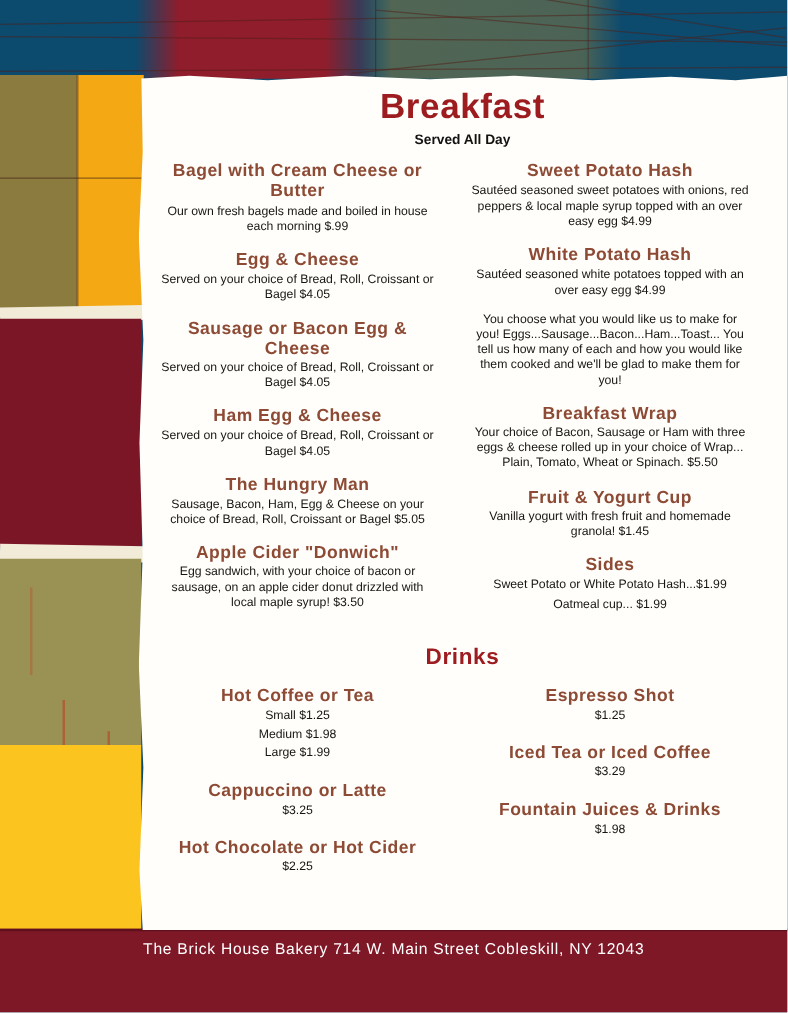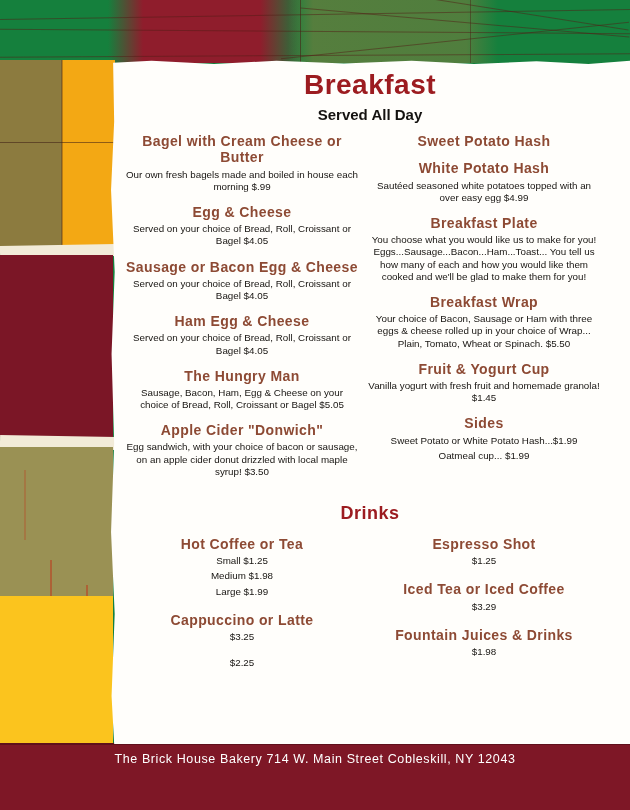--- a/index.html
+++ b/index.html
@@ -1,19 +1,19 @@
 <!DOCTYPE html>
 <html><head>
 <meta charset="utf-8">
 <style>
   html,body{margin:0;padding:0;}
   .page{
     position:relative;
     width:630px;height:810px;
-    background:#15803d;
+    background:#0c4a6e;
     overflow:hidden;
     font-family:"Liberation Sans", sans-serif;
   }
   
   .bg{position:absolute;}
   .blob-maroon-top{
     left:108px;top:0;width:195px;height:63px;
     background:linear-gradient(90deg, rgba(143,29,44,0) 0%, #8f1d2c 18%, #8f1d2c 78%, rgba(143,29,44,0) 100%);
   }
   .patch-olive-top{
@@ -55,26 +55,26 @@
     padding-top:10px;
   }
   .menu-title{
     text-align:center;
     color:#9c1c20;
     font-size:28px;font-weight:bold;
     letter-spacing:0.5px;
     line-height:1.05;
   }
   .menu-subtitle{
-    text-align:center;color:#141210;font-size:15px;margin-top:7px;font-weight:bold;
+    text-align:center;color:#141210;font-size:11px;margin-top:7px;font-weight:bold;
   }
   .columns{
     display:flex;
     padding:10px 30px 0 16px;
-    gap:10px;
+    gap:26px;
   }
   .col{flex:1;min-width:0;}
   .menu-item{margin-bottom:11px;text-align:center;}
   .item-name{
     color:#8d4a34;font-size:14px;font-weight:bold;letter-spacing:0.4px;line-height:1.15;
   }
   .item-desc{color:#171411;font-size:9.8px;line-height:1.25;margin-top:3px;}
   .drinks-title{
     text-align:center;color:#9c1c20;font-size:18px;font-weight:bold;letter-spacing:0.5px;
     margin-top:14px;
@@ -142,27 +142,27 @@
             <div class="item-desc">Sausage, Bacon, Ham, Egg &amp; Cheese on your choice of Bread, Roll, Croissant or Bagel $5.05</div>
           </div>
           <div class="menu-item">
             <div class="item-name">Apple Cider "Donwich"</div>
             <div class="item-desc">Egg sandwich, with your choice of bacon or sausage, on an apple cider donut drizzled with local maple syrup! $3.50</div>
           </div>
         </div>
       <div class="col" id="breakfast-right">
           <div class="menu-item">
             <div class="item-name">Sweet Potato Hash</div>
+            <div class="item-desc">Sautéed seasoned sweet potatoes with onions, red peppers &amp; local maple syrup topped with an over easy egg $4.99</div>
           </div>
           <div class="menu-item">
             <div class="item-name">White Potato Hash</div>
             <div class="item-desc">Sautéed seasoned white potatoes topped with an over easy egg $4.99</div>
           </div>
           <div class="menu-item">
-            <div class="item-name">Breakfast Plate</div>
             <div class="item-desc">You choose what you would like us to make for you! Eggs...Sausage...Bacon...Ham...Toast... You tell us how many of each and how you would like them cooked and we'll be glad to make them for you!</div>
           </div>
           <div class="menu-item">
             <div class="item-name">Breakfast Wrap</div>
             <div class="item-desc">Your choice of Bacon, Sausage or Ham with three eggs &amp; cheese rolled up in your choice of Wrap... Plain, Tomato, Wheat or Spinach.  $5.50</div>
           </div>
           <div class="menu-item">
             <div class="item-name">Fruit &amp; Yogurt Cup</div>
             <div class="item-desc">Vanilla yogurt with fresh fruit and homemade granola! $1.45</div>
           </div>
@@ -182,20 +182,21 @@
               <div class="item-name">Hot Coffee or Tea</div>
               <div class="item-desc">Small $1.25</div>
               <div class="item-desc">Medium $1.98</div>
               <div class="item-desc">Large $1.99</div>
             </div>
             <div class="menu-item">
               <div class="item-name">Cappuccino or Latte</div>
               <div class="item-desc">$3.25</div>
             </div>
             <div class="menu-item">
+              <div class="item-name">Hot Chocolate or Hot Cider</div>
               <div class="item-desc">$2.25</div>
             </div>
           </div>
         <div class="col" id="drinks-right">
             <div class="menu-item">
               <div class="item-name">Espresso Shot</div>
               <div class="item-desc">$1.25</div>
             </div>
             <div class="menu-item">
               <div class="item-name">Iced Tea or Iced Coffee</div>

